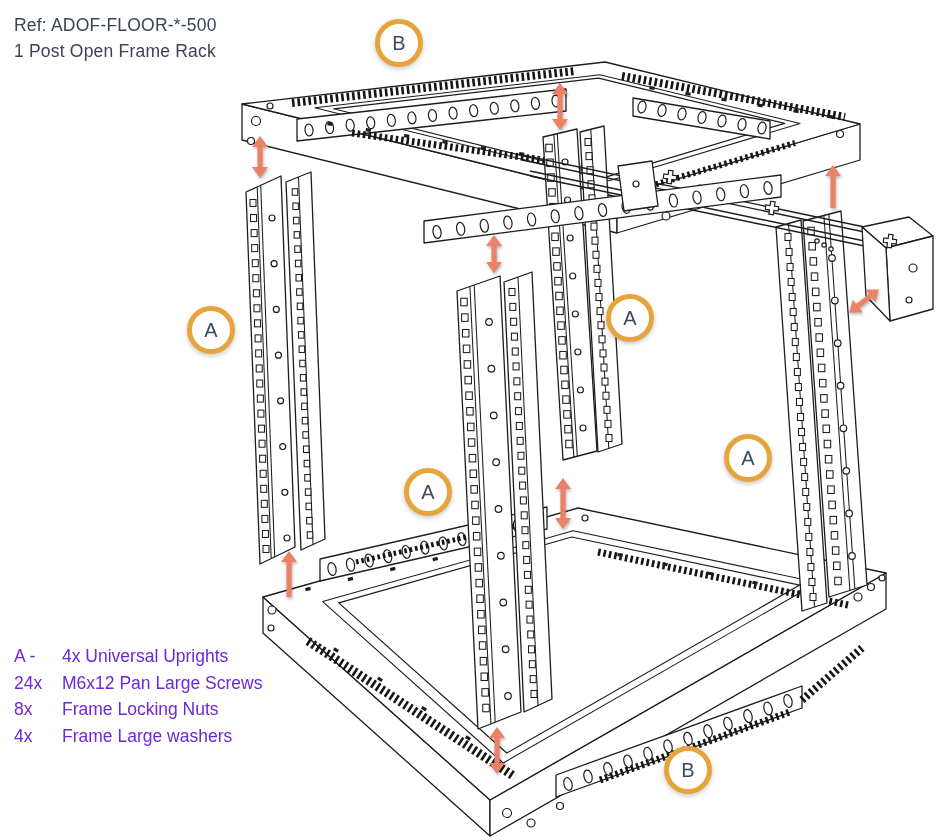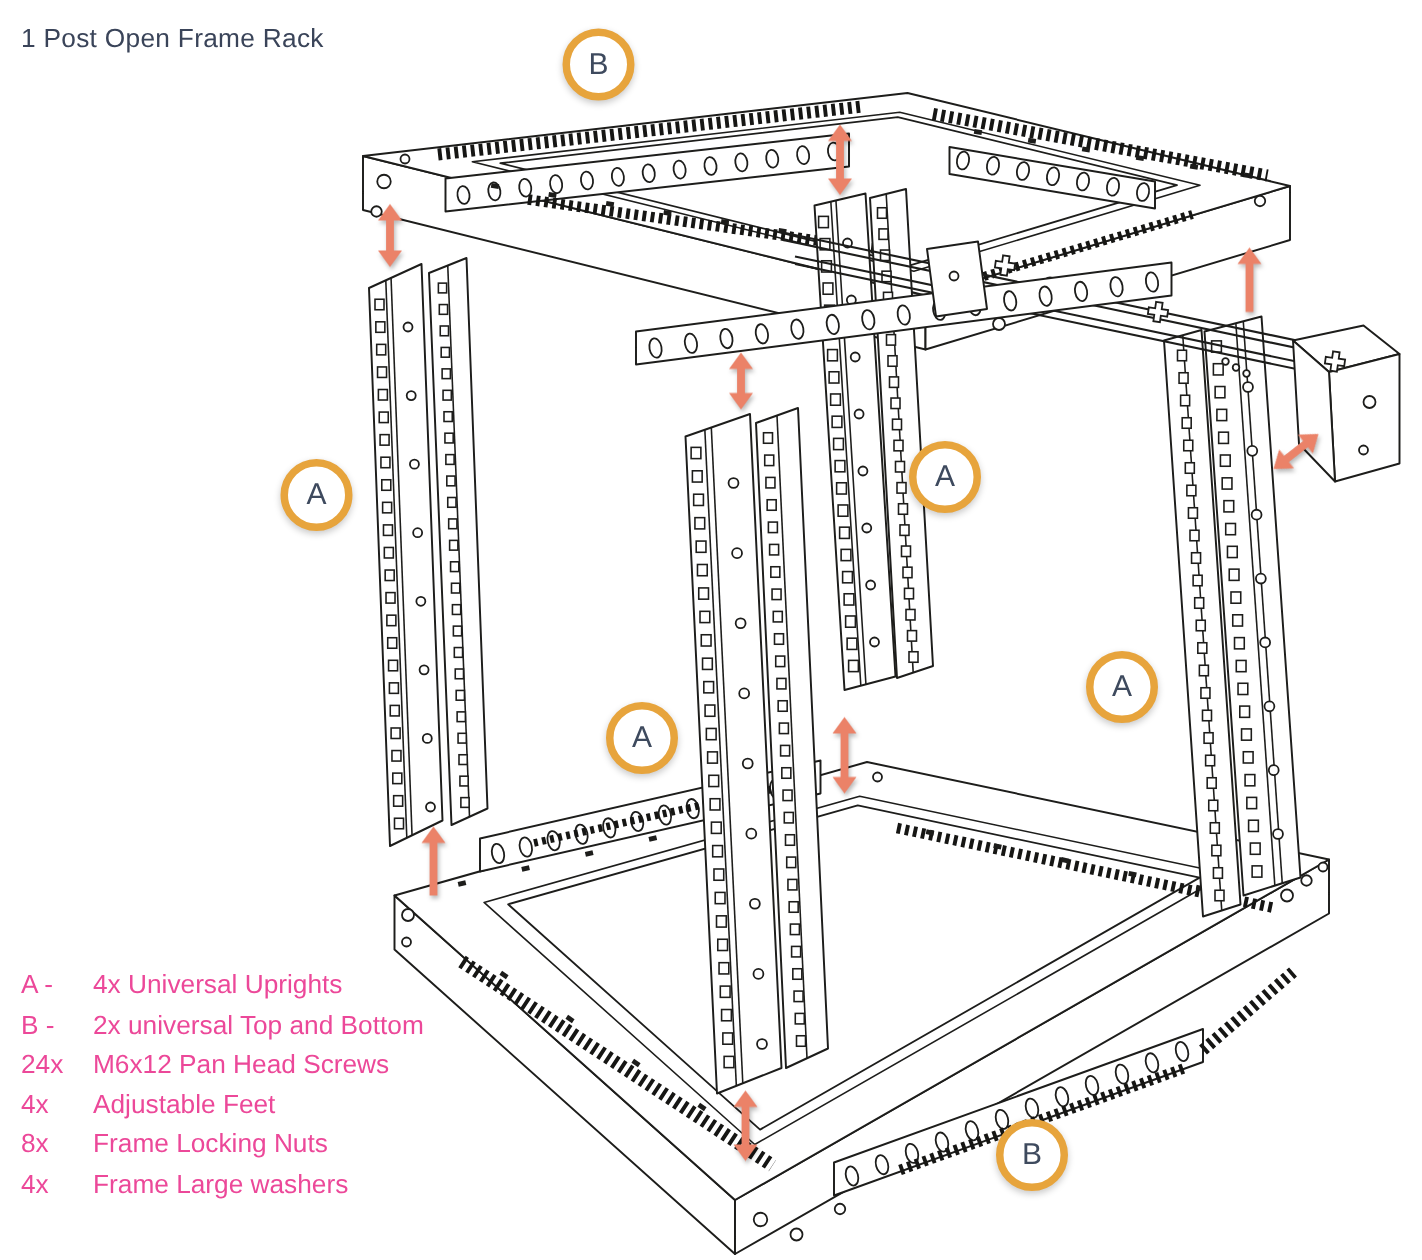--- a/index.html
+++ b/index.html
@@ -2,41 +2,40 @@
 <html><head>
 <meta charset="utf-8">
 <style>
   html,body{margin:0;padding:0;background:#fff}
   body{width:948px;height:840px;position:relative;overflow:hidden;
        font-family:"Liberation Sans",sans-serif;color:#3a4459}
   #diagram{position:absolute;left:0;top:0;z-index:1}
   .title{position:absolute;left:14px;top:12px;z-index:3;font-size:17.5px;
          font-weight:500;line-height:26px;letter-spacing:.2px;color:#3a4459}
   .parts{position:absolute;left:14px;top:643px;z-index:3;font-size:17.5px;
-         font-weight:500;line-height:26.5px;color:#ec4899}
+         font-weight:500;line-height:26.5px;color:#6d28d9}
   .parts .c1{display:inline-block;width:48px}
   .callout{position:absolute;z-index:5;width:38px;height:38px;background:#fff;
            border:5px solid #e7a43c;border-radius:50%;
            box-shadow:0 2px 5px rgba(0,0,0,.22);
            display:flex;align-items:center;justify-content:center;
            color:#3e4a5e;font-size:20px;font-weight:500}
   .arrows{filter:drop-shadow(1px 2px 1.5px rgba(0,0,0,.28))}
 </style>
 </head>
 <body>
 
 <div class="title">
+  <div>Ref: ADOF-FLOOR-*-500</div>
   <div>1 Post Open Frame Rack</div>
 </div>
 
 <div class="parts">
   <div><span class="c1">A -</span><span>4x Universal Uprights</span></div>
-  <div><span class="c1">B -</span><span>2x universal Top and Bottom</span></div>
-  <div><span class="c1">24x</span><span>M6x12 Pan Head Screws</span></div>
-  <div><span class="c1">4x</span><span>Adjustable Feet</span></div>
+  <div><span class="c1">24x</span><span>M6x12 Pan Large Screws</span></div>
   <div><span class="c1">8x</span><span>Frame Locking Nuts</span></div>
   <div><span class="c1">4x</span><span>Frame Large washers</span></div>
 </div>
 
 <div class="callout" style="left:375px;top:19px">
     <span>B</span>
   </div>
 <div class="callout" style="left:187px;top:306px">
     <span>A</span>
   </div>

